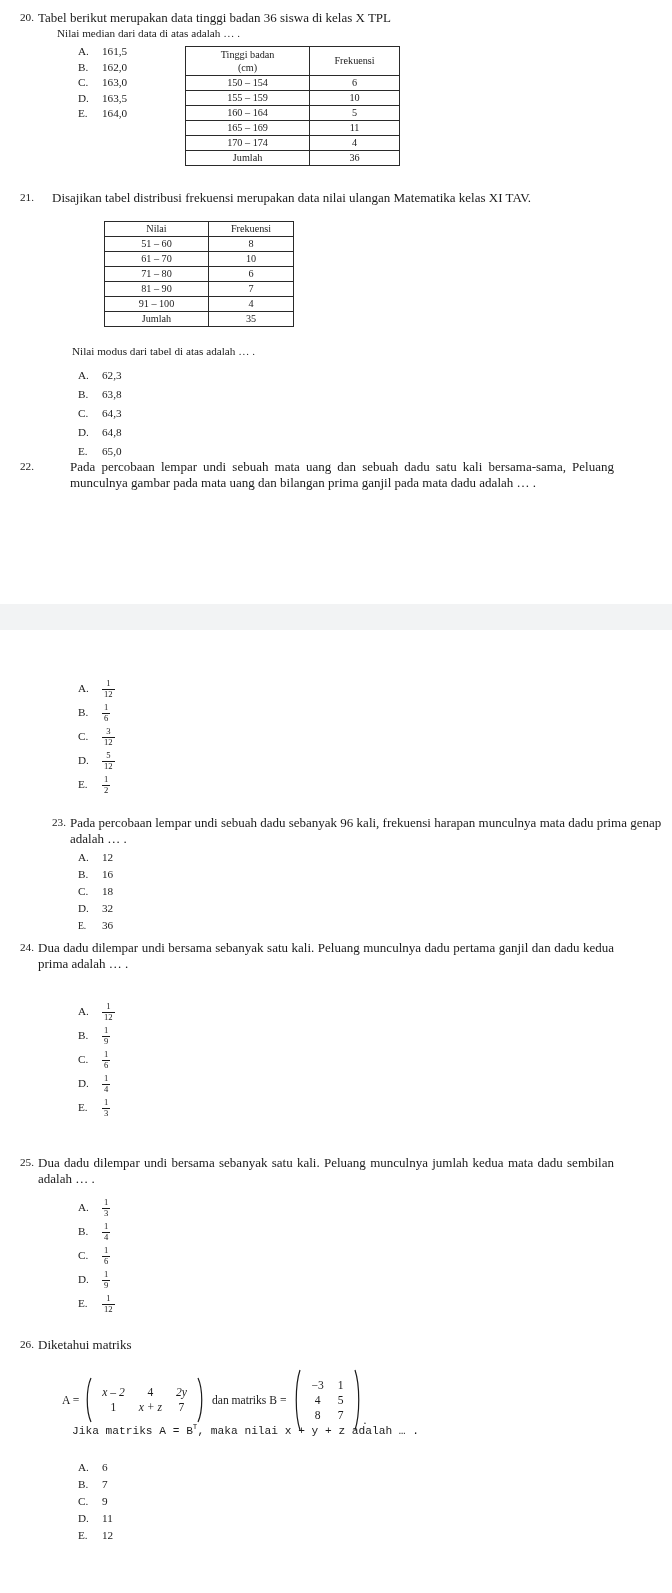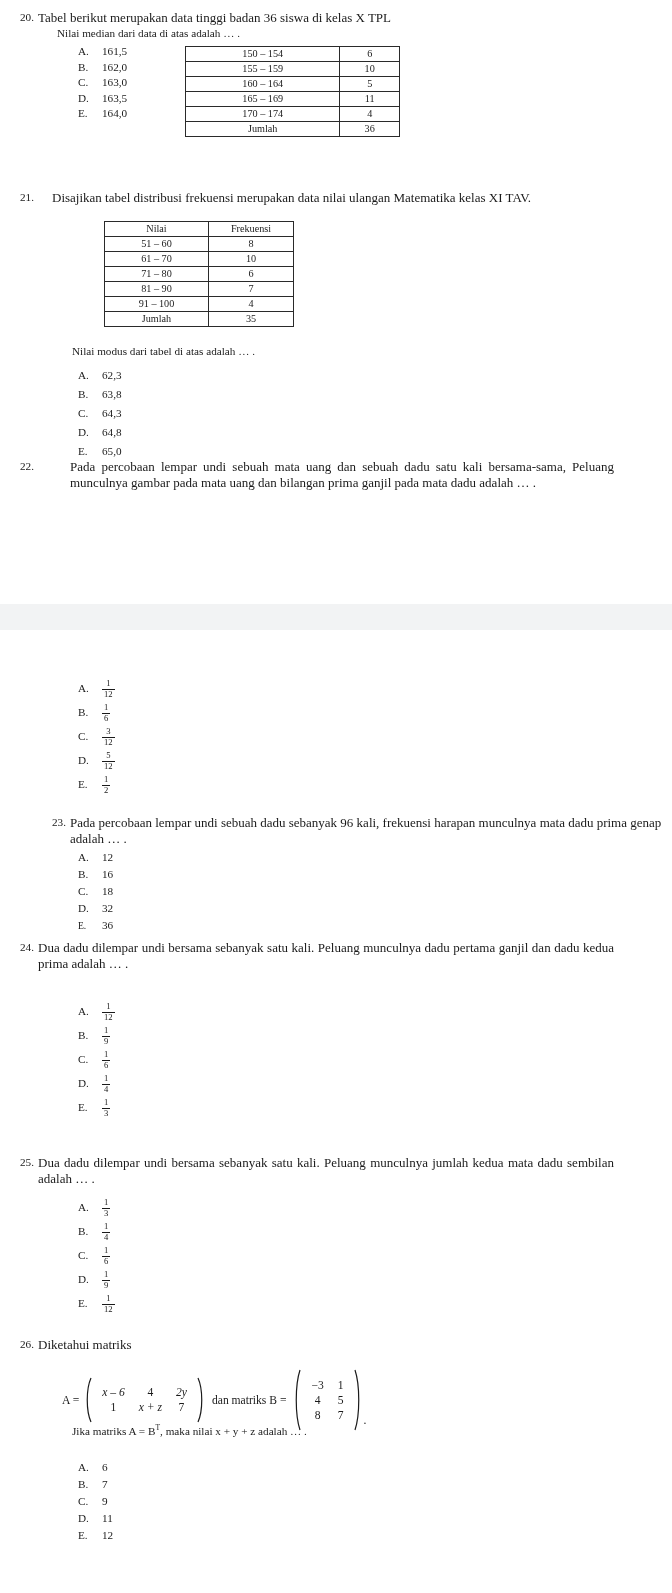--- a/index.html
+++ b/index.html
@@ -177,20 +177,27 @@
       <span class="opt-val">163,5</span>
     </div>
     <div class="opt">
       <span class="opt-letter">E.</span>
       <span class="opt-val">164,0</span>
     </div>
   </div>
 
   <table class="freq" style="top:46px; left:185px; width:215px;">
     <tbody>
+        <tr>
+      <th style="width:58%; line-height:13px;">
+        <span>Tinggi badan</span><br>
+        <span>(cm)</span>
+      </th>
+      <th style="width:42%;">Frekuensi</th>
+    </tr>
     <tr>
       <td>150 – 154</td>
       <td>6</td>
     </tr>
     <tr>
       <td>155 – 159</td>
       <td>10</td>
     </tr>
     <tr>
       <td>160 – 164</td>
@@ -408,21 +415,21 @@
   <div class="matrix-line" style="top:1369px; left:62px;">
     <span style="margin-right:3px;">A =</span>
 
     <span class="mx">
       <span class="mx-paren">
         <svg viewBox="0 0 9 46" preserveAspectRatio="none">
             <path d="M8 1 C3 12, 3 34, 8 45" stroke="#1a1a1a" stroke-width="1.2" fill="none"></path>
           </svg>
       </span>
       <span class="mx-grid" style="grid-template-columns:repeat(3,auto);">
-        <span class="mx-cell">x – 6</span>
+        <span class="mx-cell">x – 2</span>
         <span class="mx-cell upright">4</span>
         <span class="mx-cell">2y</span>
         <span class="mx-cell upright">1</span>
         <span class="mx-cell">x + z</span>
         <span class="mx-cell upright">7</span>
       </span>
       <span class="mx-paren">
         <svg viewBox="0 0 9 46" preserveAspectRatio="none">
             <path d="M1 1 C6 12, 6 34, 1 45" stroke="#1a1a1a" stroke-width="1.2" fill="none"></path>
           </svg>
@@ -447,21 +454,21 @@
       </span>
       <span class="mx-paren">
         <svg viewBox="0 0 9 62" preserveAspectRatio="none">
             <path d="M1 1 C6 16, 6 46, 1 61" stroke="#1a1a1a" stroke-width="1.2" fill="none"></path>
           </svg>
       </span>
     </span>
     <span style="align-self:flex-end; padding-bottom:4px;">.</span>
   </div>
 
-  <div style="position:absolute; top:1420px; left:72px; font-size:11.2px; line-height:15.5px;">
+  <div style="position:absolute; top:1420px; left:72px; font-size:11.2px; line-height:15.5px;font-family:Liberation Mono, monospace;">
     <span>Jika matriks A = B</span><span class="sup">T</span><span>, maka nilai x + y + z  adalah … .</span>
   </div>
 
   <div class="opts" style="top:1459px; left:78px;">
     <div class="opt" style="height:17px;">
       <span class="opt-letter">A.</span>
       <span class="opt-val">6</span>
     </div>
     <div class="opt" style="height:17px;">
       <span class="opt-letter">B.</span>

